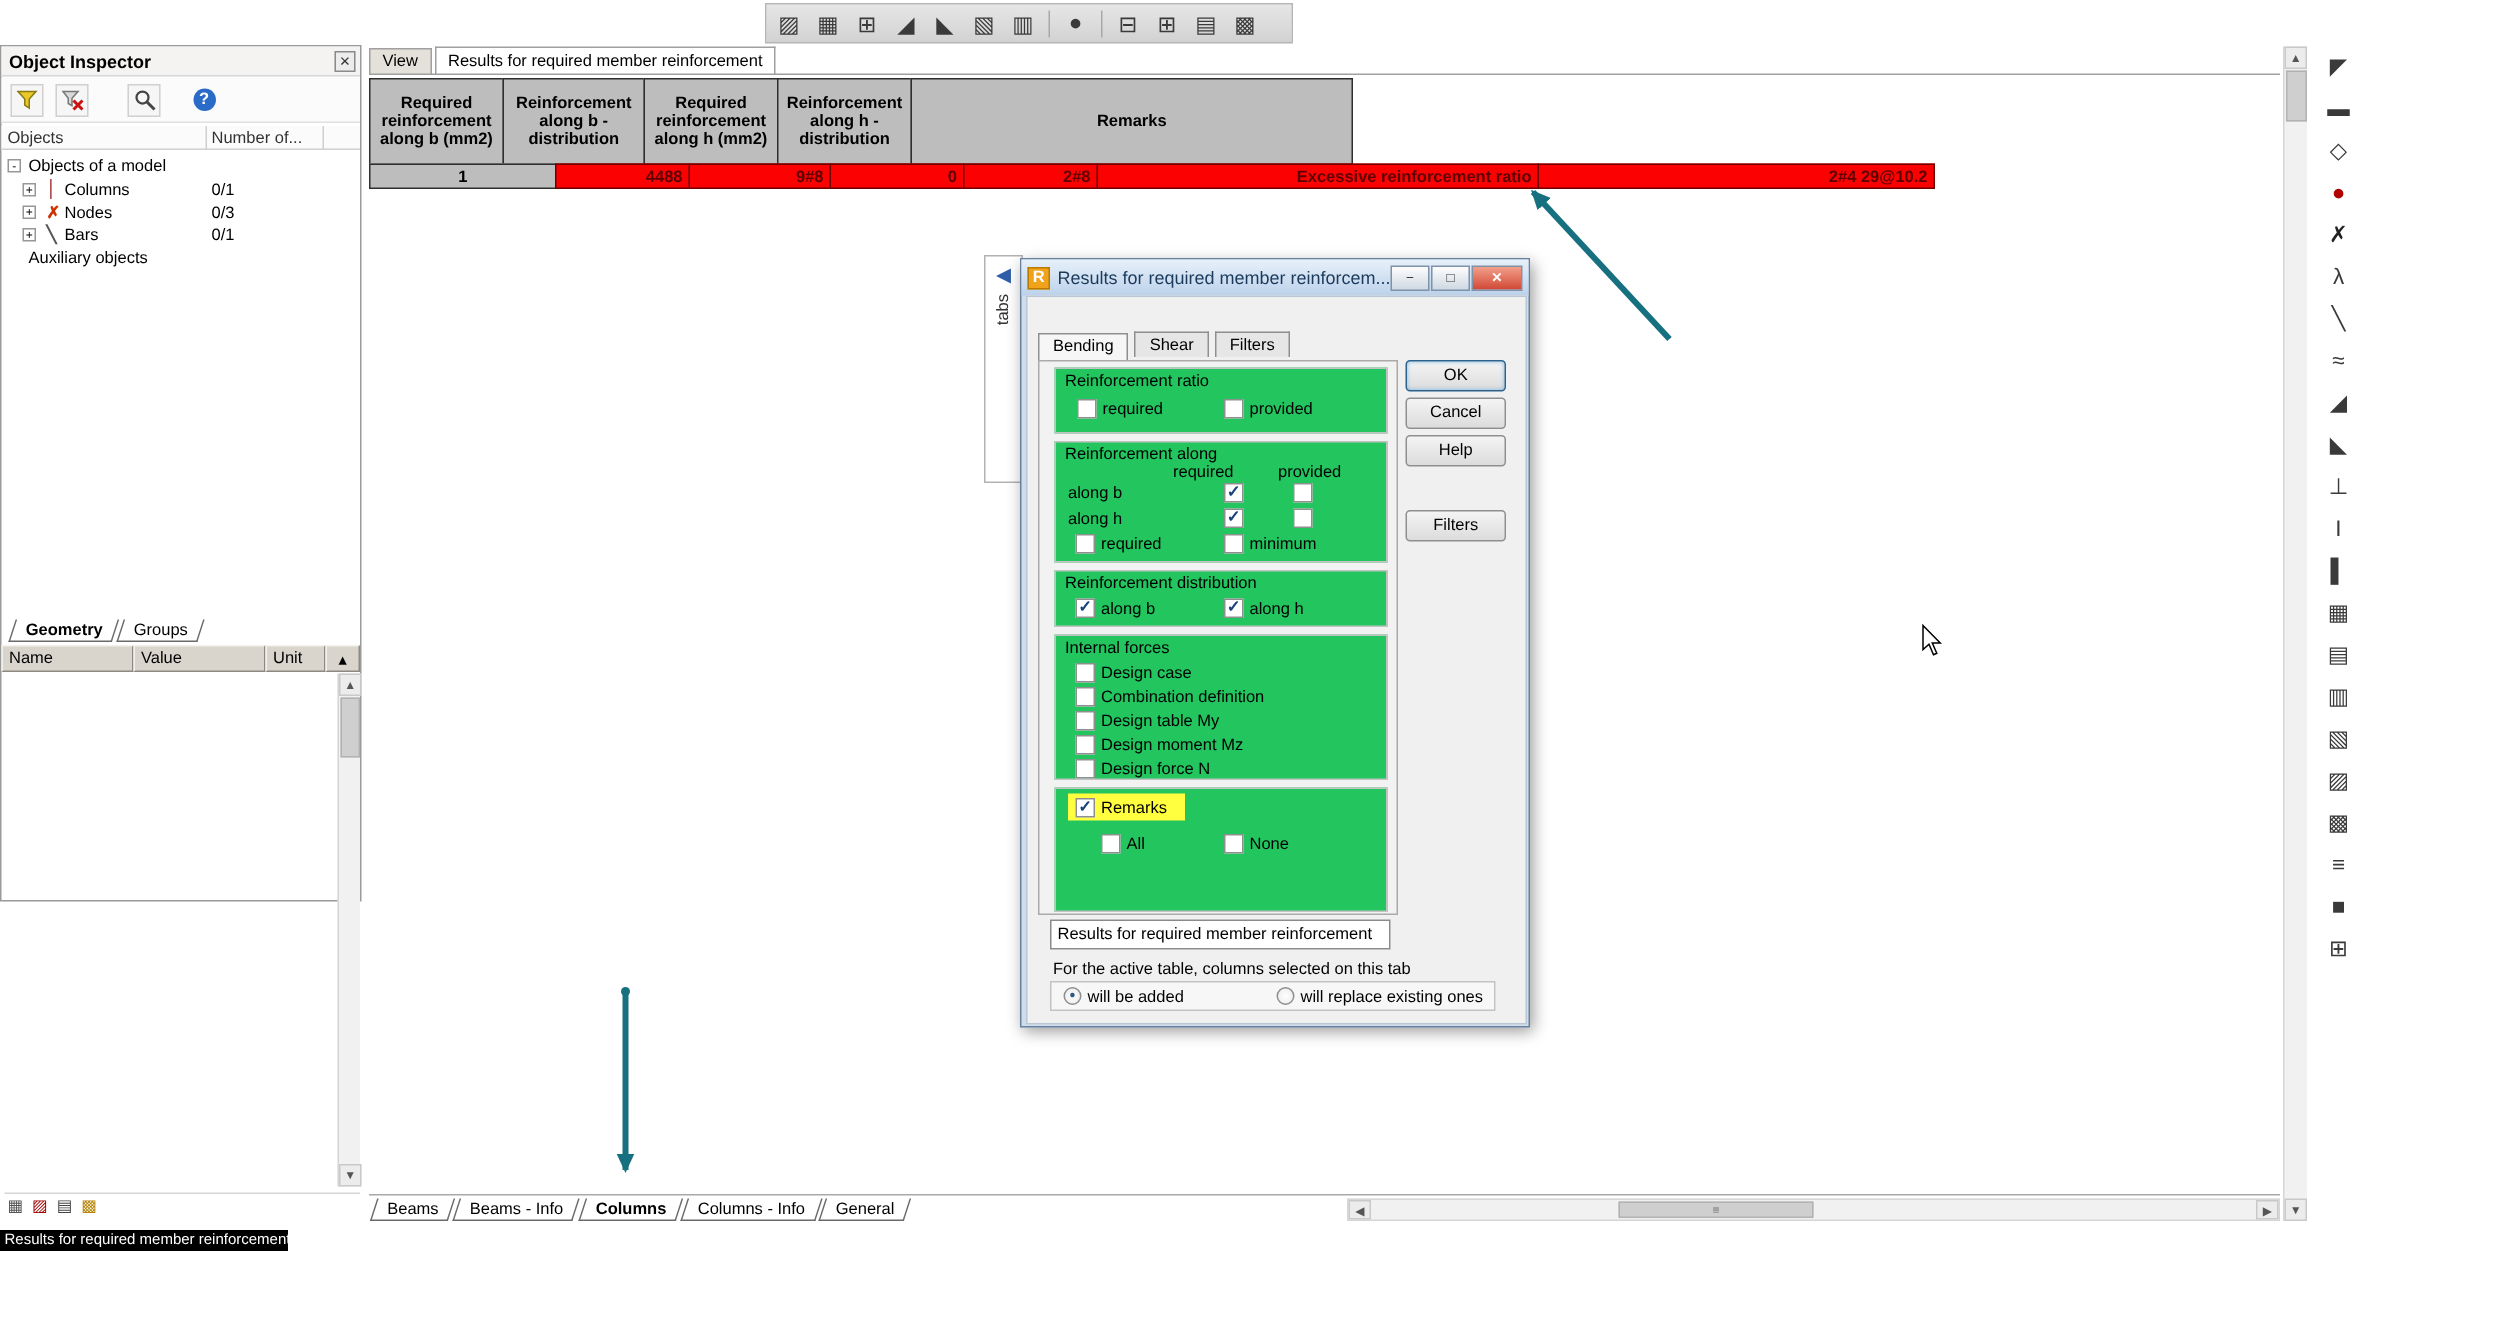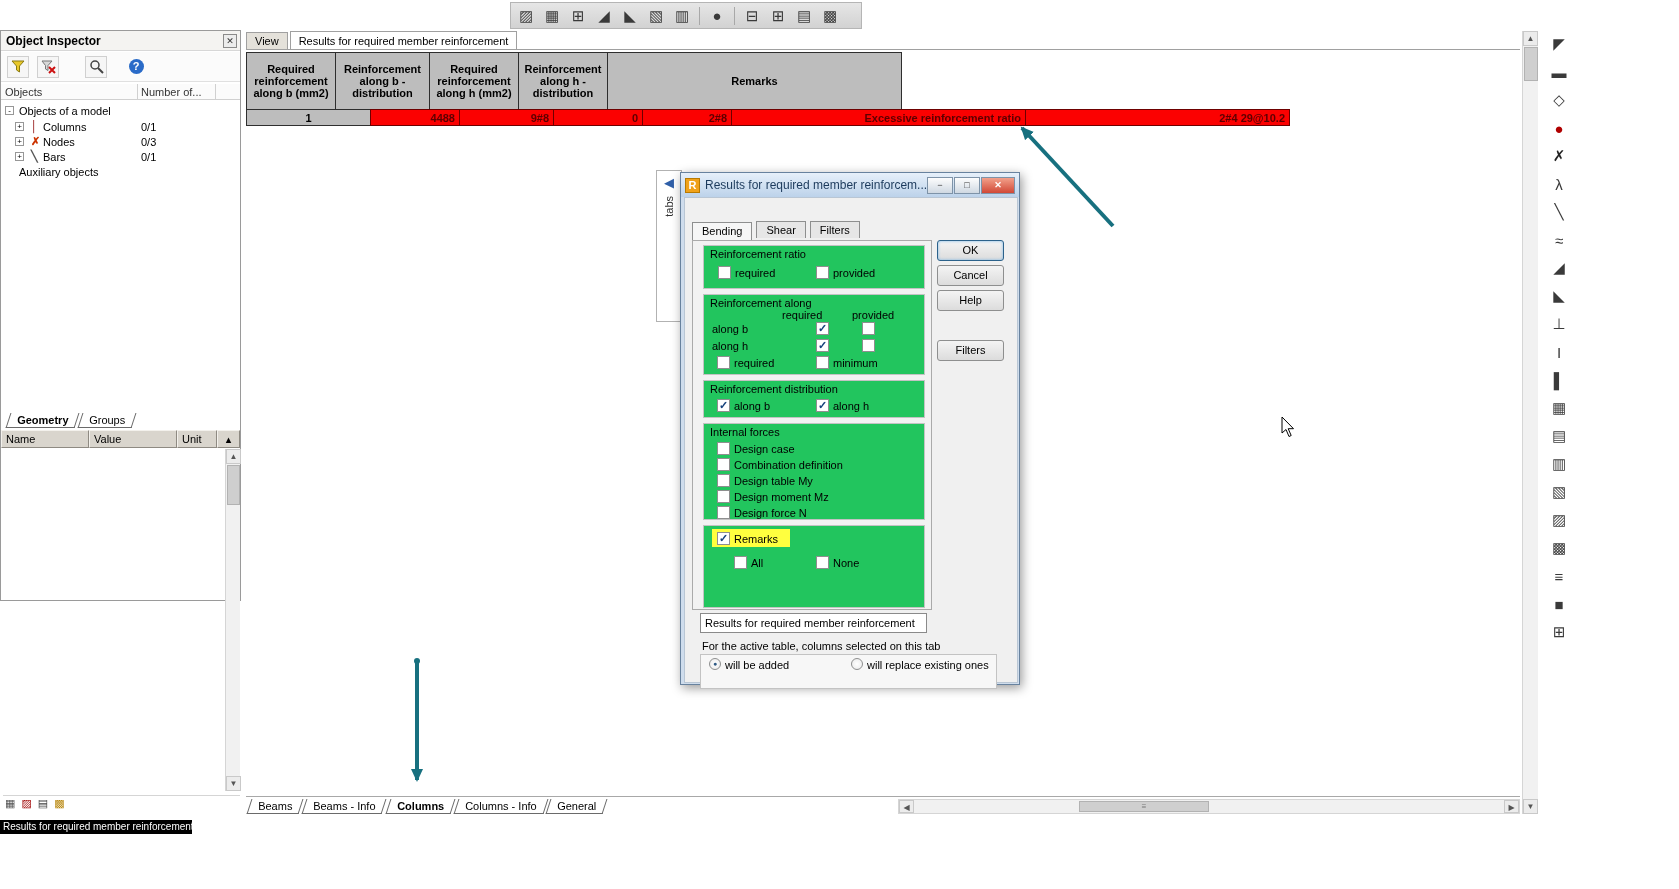--- a/index.html
+++ b/index.html
@@ -378,21 +378,21 @@
         </div>
       </div>
 
       <div class="btn focused" style="left:252px;top:42px">OK</div>
       <div class="btn" style="left:252px;top:67px">Cancel</div>
       <div class="btn" style="left:252px;top:92px">Help</div>
       <div class="btn" style="left:252px;top:142px">Filters</div>
 
       <div class="namebox" style="left:15px;top:415px;width:227px;height:20px">Results for required member reinforcement</div>
       <span class="abs" style="left:17px;top:442px">For the active table, columns selected on this tab</span>
-      <div class="radiobar" style="left:15px;top:456px;width:297px;height:35px">
+      <div class="radiobar" style="left:15px;top:456px;width:297px;height:20px">
         <span class="radio" style="left:8px;top:3px">
             <span class="dot">●</span>
           </span>
         <span class="cblbl" style="left:24px;top:4px">will be added</span>
         <span class="radio" style="left:150px;top:3px">
             <span class="dot"></span>
           </span>
         <span class="cblbl" style="left:166px;top:4px">will replace existing ones</span>
       </div>
     </div>

